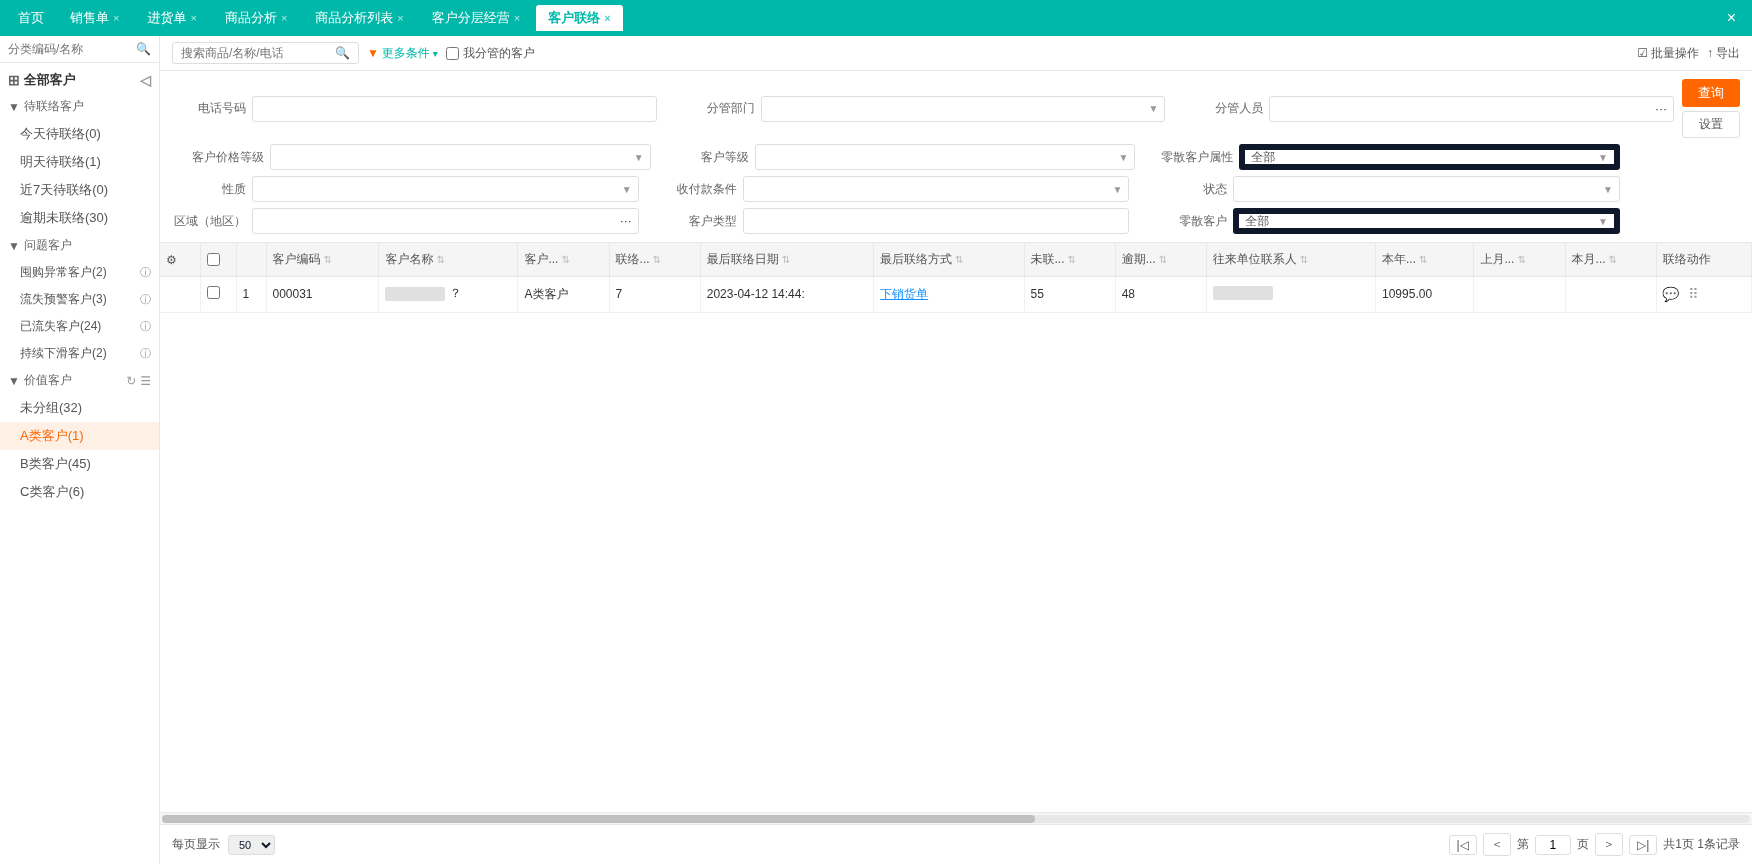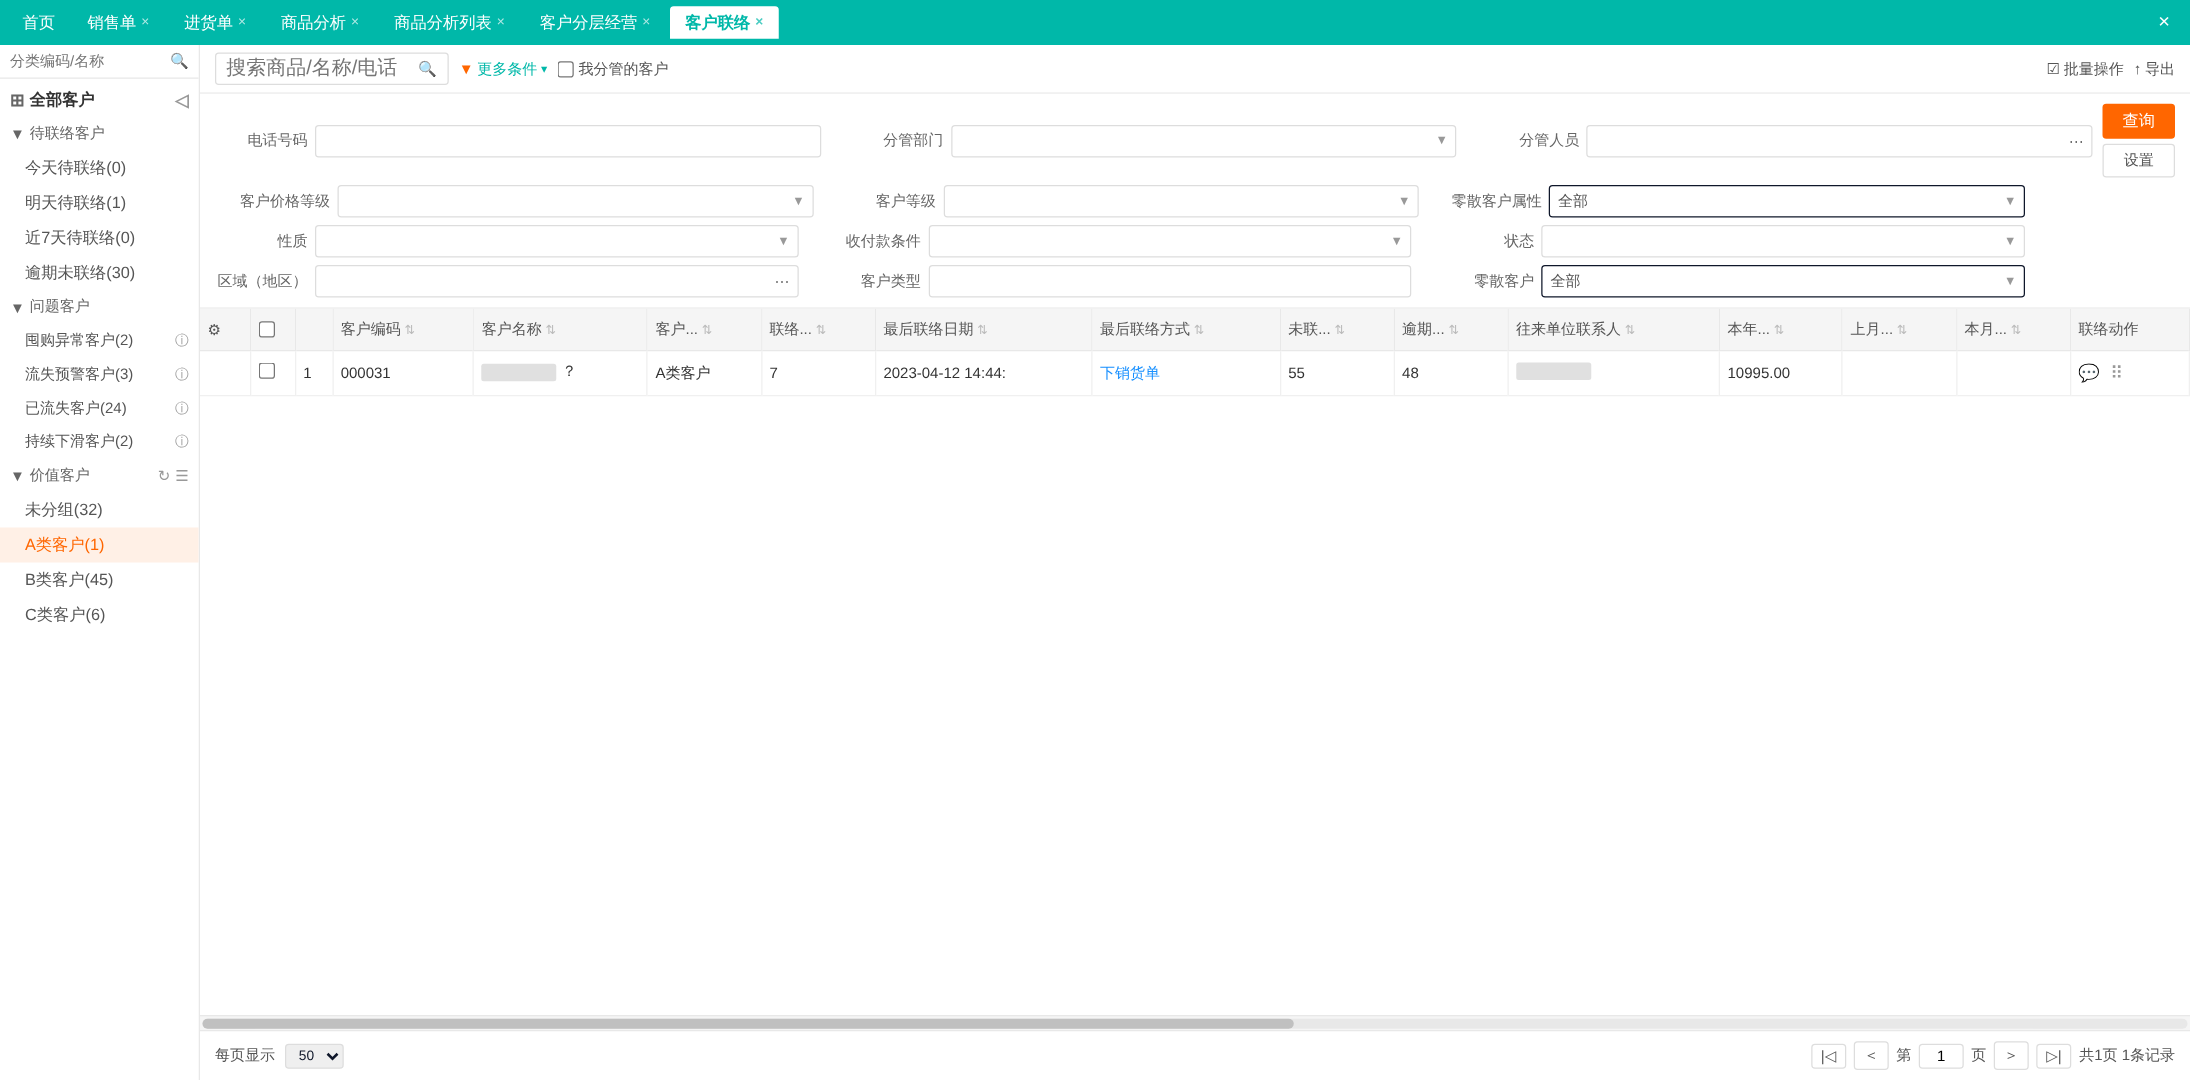--- a/index.html
+++ b/index.html
@@ -126,21 +126,21 @@
       align-items: center;
       border: 1px solid #ddd;
       border-radius: 3px;
       padding: 3px 8px;
       gap: 4px;
       background: #fff;
     }
     .filter-search-box input {
       border: none;
       outline: none;
-      font-size: 16px;
+      font-size: 12px;
       width: 160px;
       color: #4c1d95;
     }
     .filter-more {
       display: flex;
       align-items: center;
       gap: 3px;
       color: #00b8a9;
       cursor: pointer;
       font-size: 12px;
@@ -261,21 +261,21 @@
     }
     .filter-actions-col {
       display: flex;
       flex-direction: column;
       gap: 4px;
       margin-left: 8px;
     }
     .filter-select-with-text {
       display: flex;
       align-items: center;
-      border: 1px solid #0f172a;
+      border: 6px solid #0f172a;
       border-radius: 3px;
       padding: 3px 6px;
       font-size: 12px;
       height: 26px;
       background: #fff;
       flex: 1;
       gap: 4px;
     }
     .filter-select-with-text .val { color: #555; flex: 1; }
     .filter-select-with-text .arr { color: #999; font-size: 10px; }
@@ -314,21 +314,21 @@
       gap: 3px;
     }
     thead th .sort-icon { color: #bbb; font-size: 10px; }
     tbody tr { border-bottom: 1px solid #f0f0f0; }
     tbody td {
       padding: 8px 6px;
       color: #333;
       border-right: 1px solid #f0f0f0;
       white-space: nowrap;
     }
-    .td-link { color: #1890ff; cursor: pointer; }
+    .td-link { color: #1890ff; text-decoration: underline; cursor: pointer; }
     .td-blurred {
       background: #e0e0e0;
       border-radius: 2px;
       color: transparent;
       display: inline-block;
       min-width: 60px;
       height: 14px;
     }
     .row-actions { display: flex; gap: 8px; align-items: center; }
     .row-action-icon { color: #999; cursor: pointer; font-size: 14px; }

